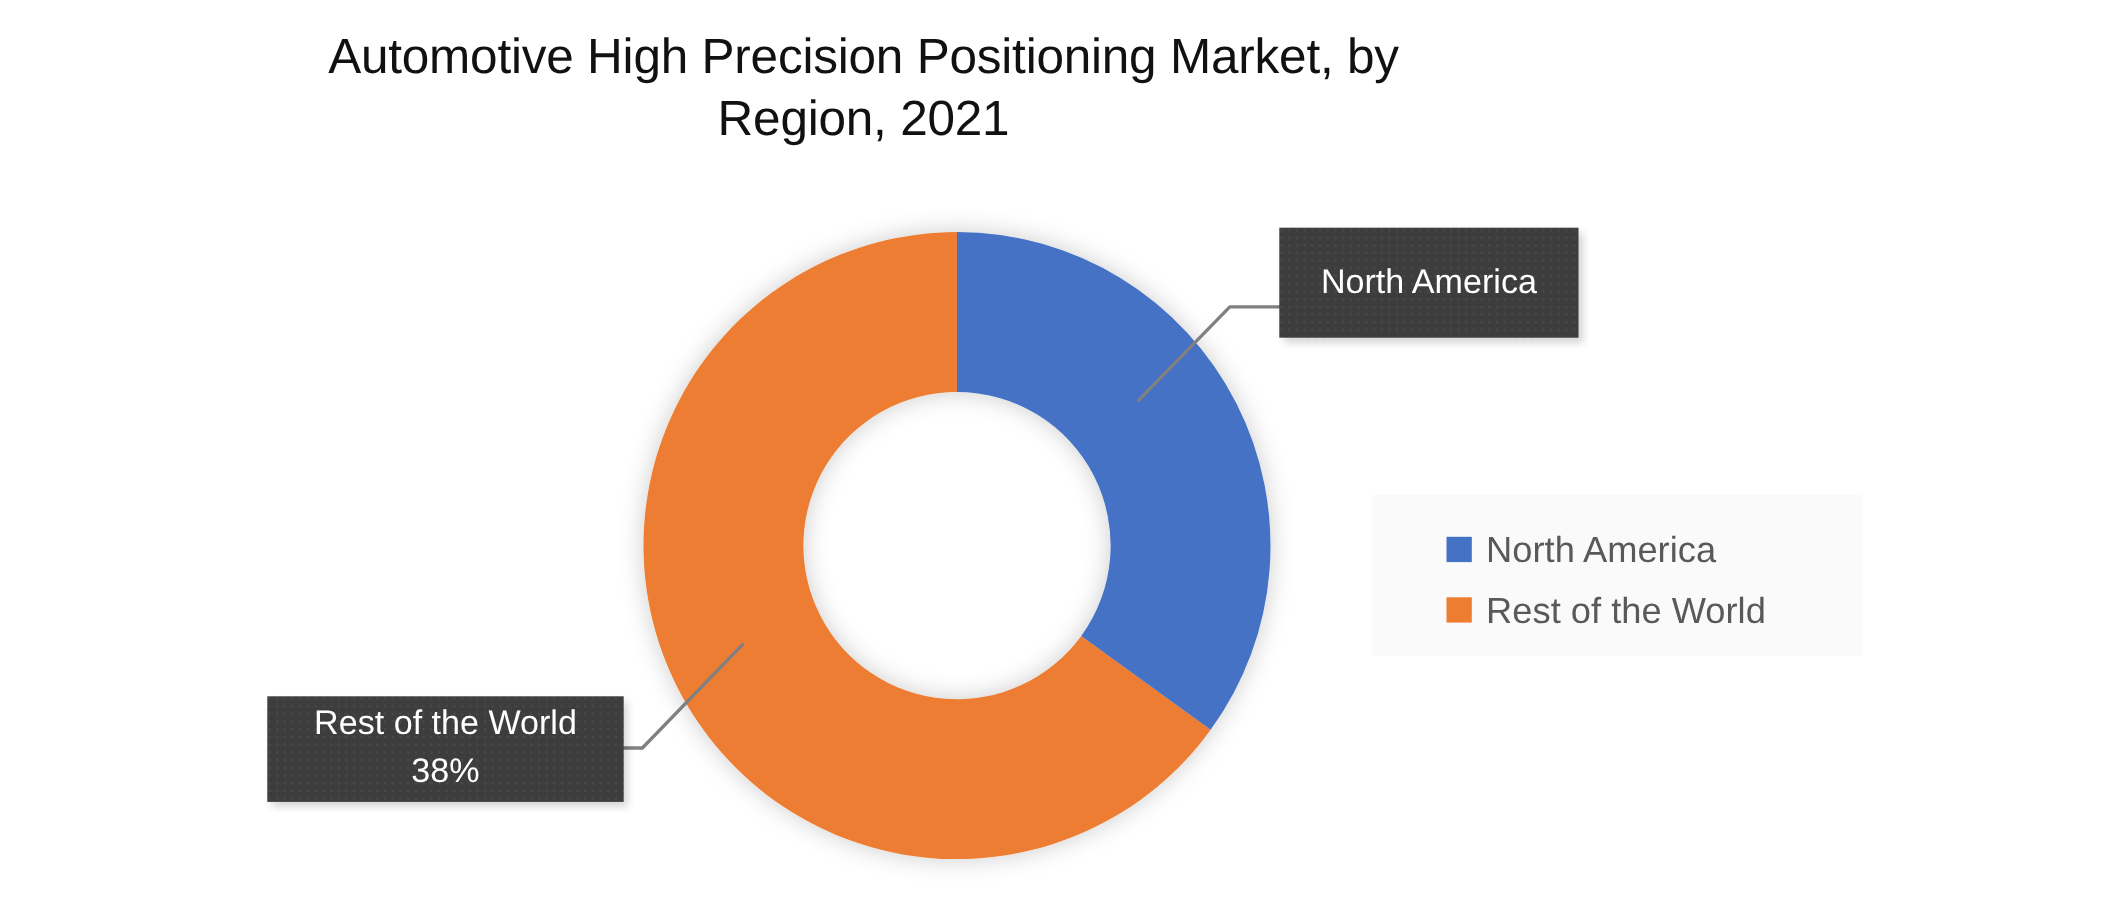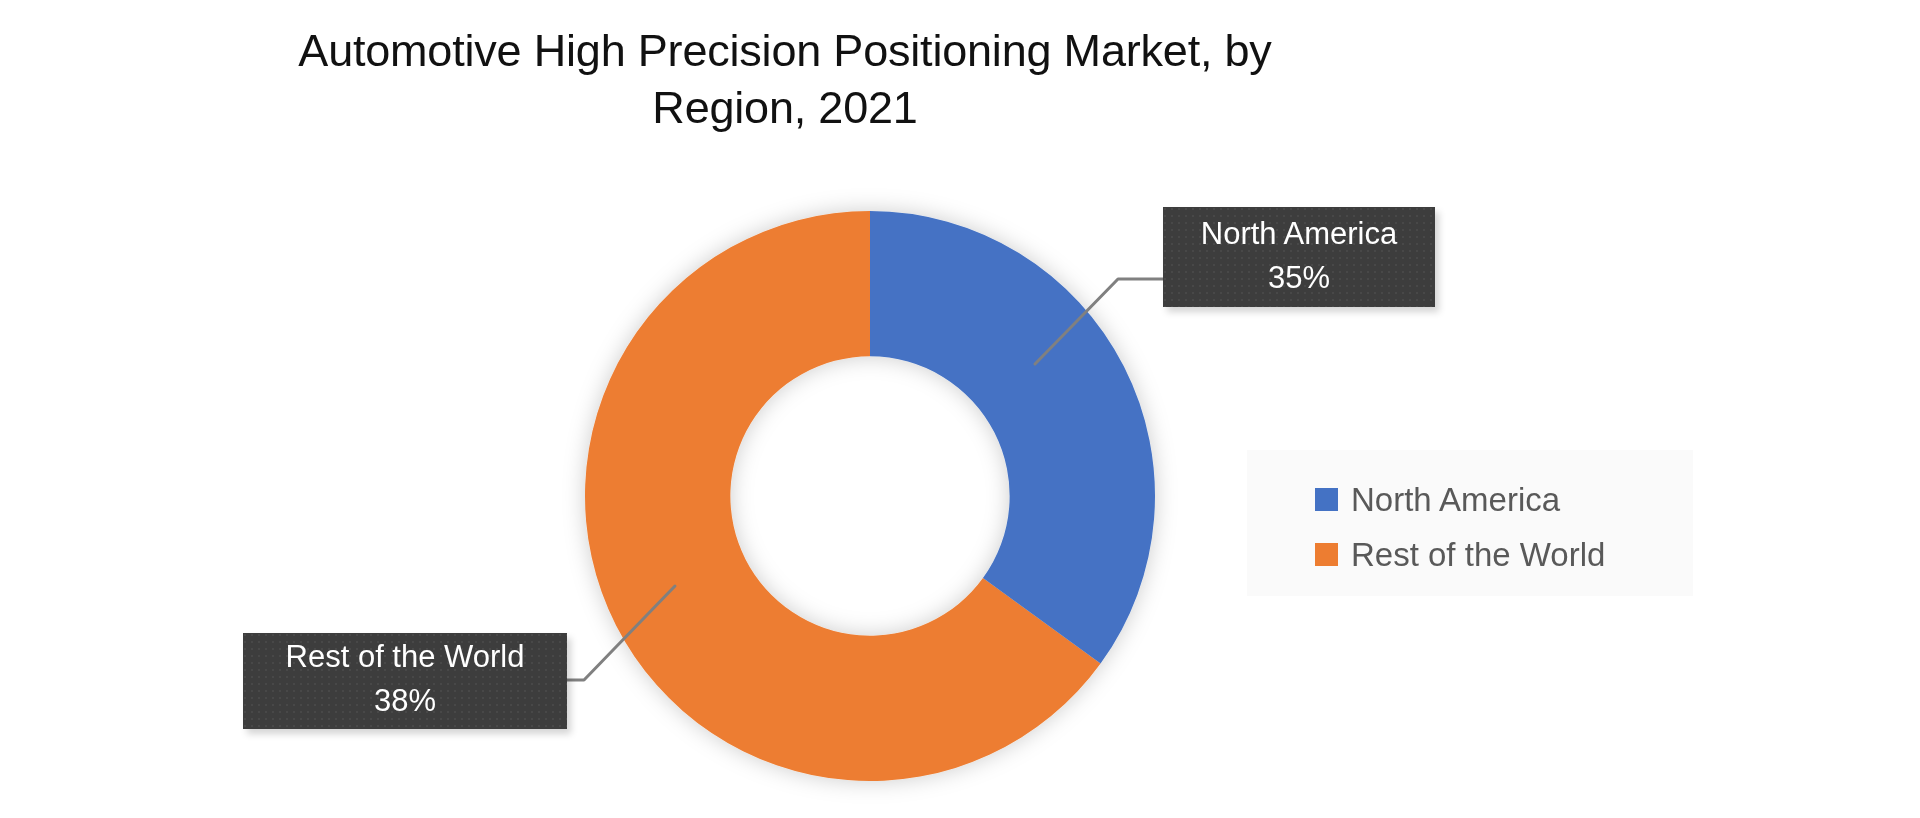--- a/index.html
+++ b/index.html
@@ -152,21 +152,20 @@
     </svg>
   </div>
 
   <svg id="leaders" viewBox="0 0 1920 818">
     <polyline id="leader-north-america" points="1035,348 1118,263 1163,263" fill="none" stroke="#808080" stroke-width="3" stroke-linecap="round" stroke-linejoin="round"></polyline>
     <polyline id="leader-rest-of-world" points="675,570 584,664 567,664" fill="none" stroke="#808080" stroke-width="3" stroke-linecap="round" stroke-linejoin="round"></polyline>
   </svg>
 
   <div class="callout" id="callout-north-america" style="background-color: rgb(61, 61, 61);">
     <span class="cl-name">North America</span>
-    <span class="cl-pct">35%</span>
   </div>
 
   <div class="callout" id="callout-rest-of-world" style="background-color: rgb(61, 61, 61);">
     <span class="cl-name">Rest of the World</span>
     <span class="cl-pct">38%</span>
   </div>
 
   <div id="legend" style="background: rgb(250, 250, 250);">
     <div class="legend-item">
       <span class="legend-swatch" id="legend-swatch-0" style="background: rgb(68, 114, 196);"></span>

